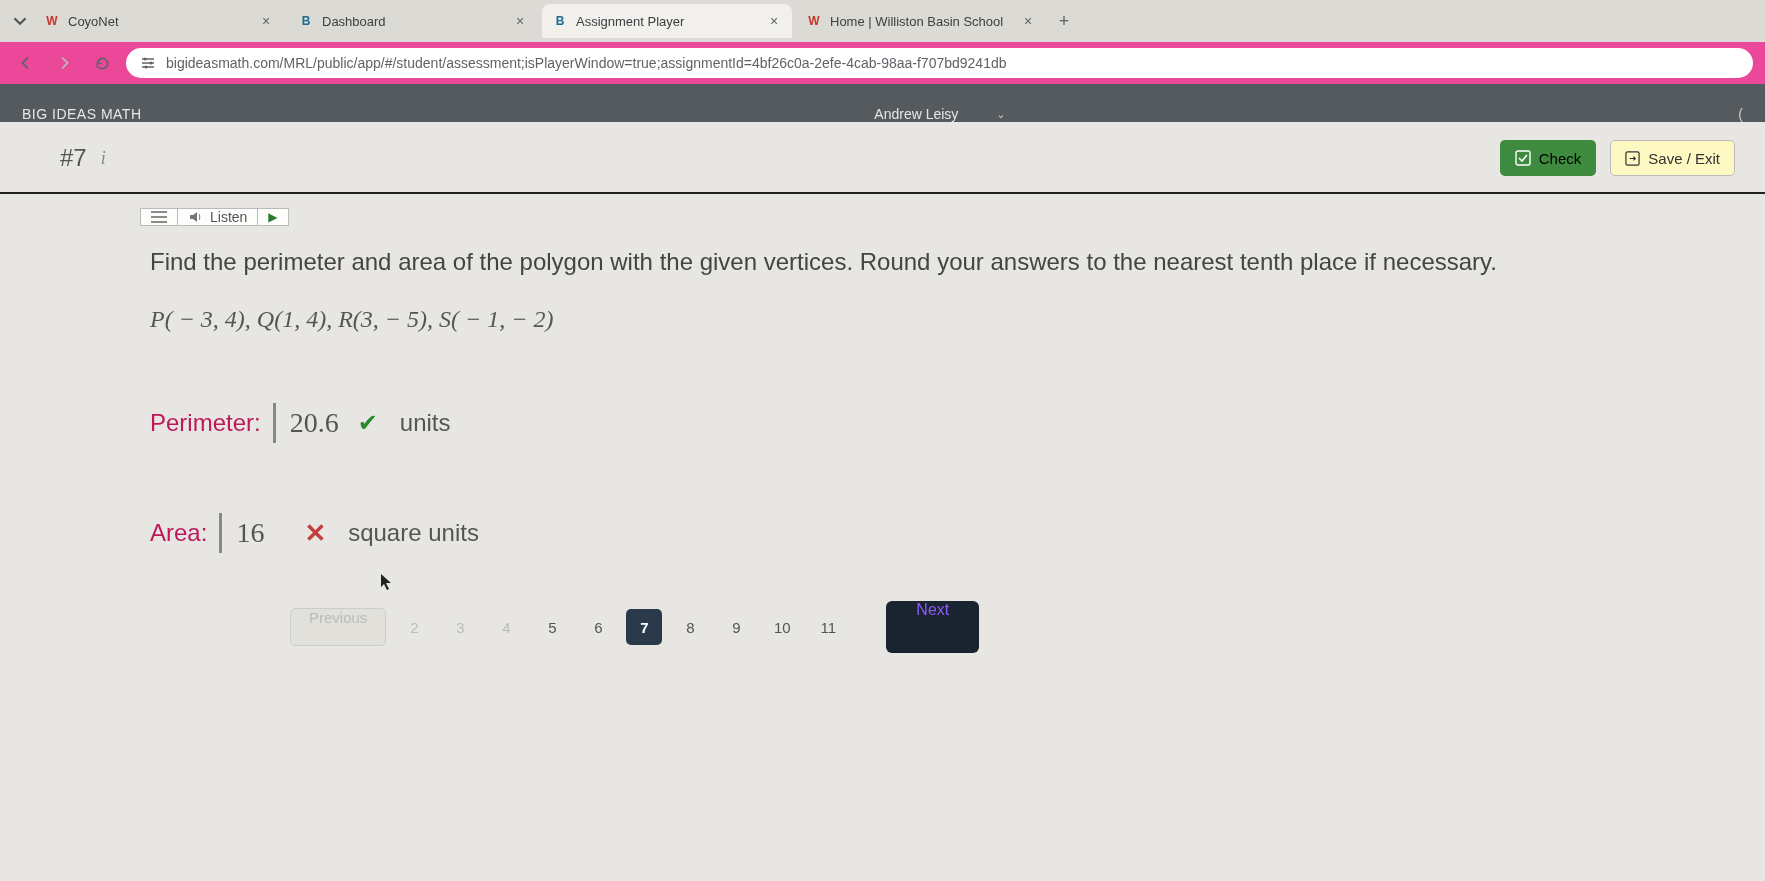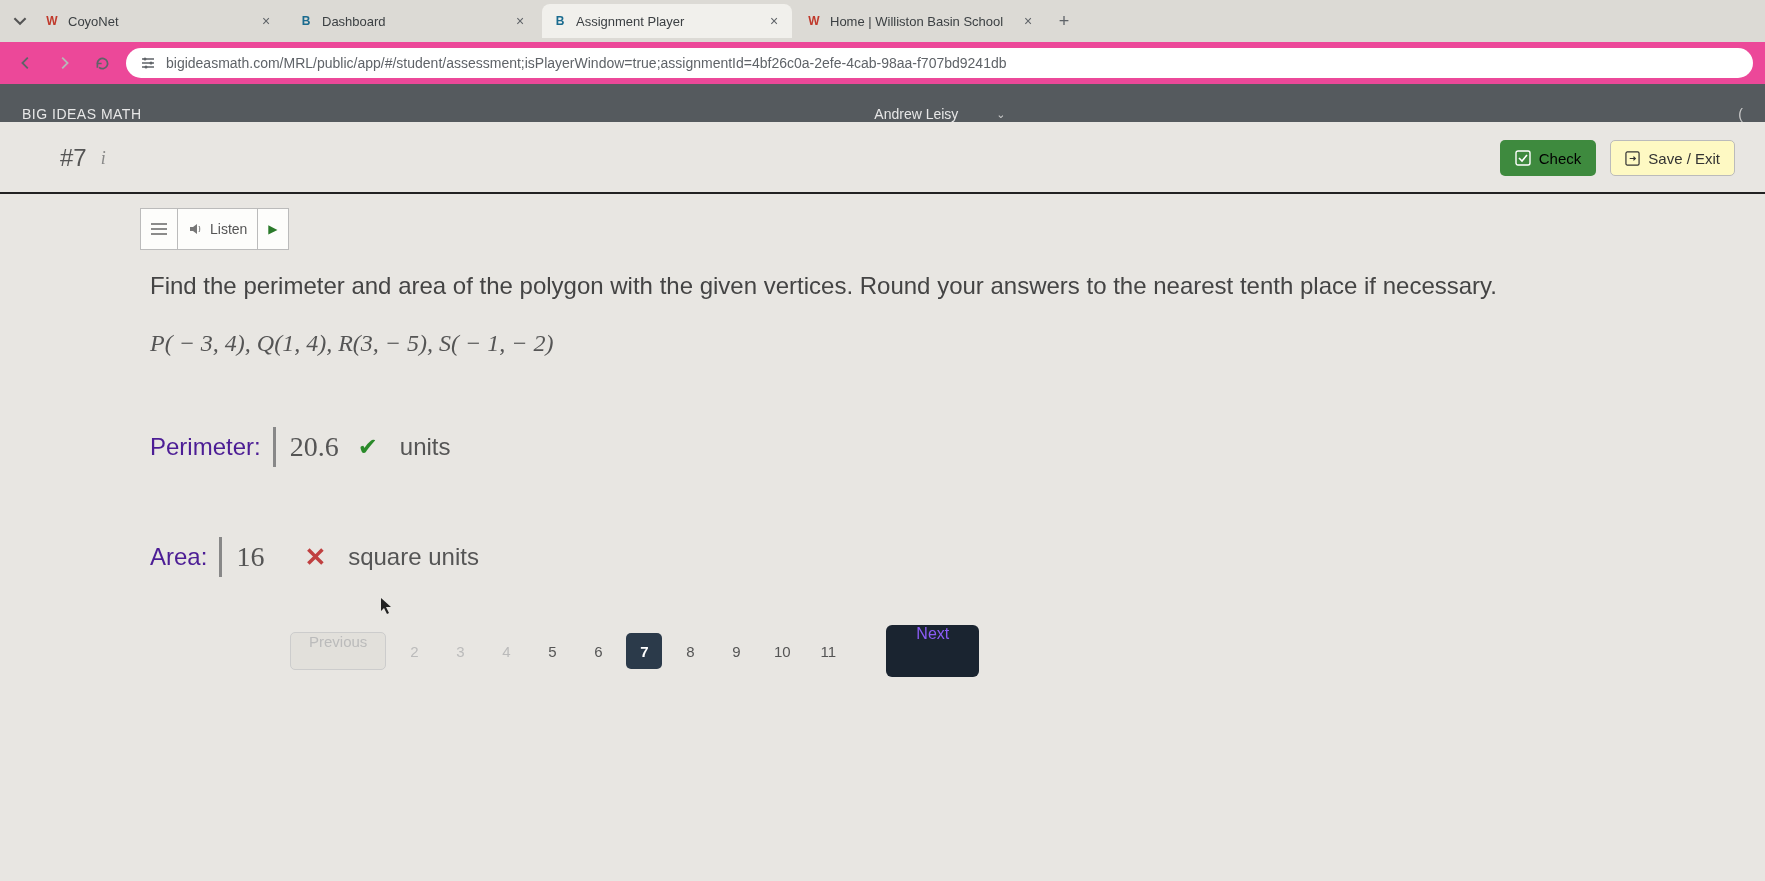--- a/index.html
+++ b/index.html
@@ -34,32 +34,32 @@
 .info-i{ font-size:18px; color:#888; font-family:Georgia,serif; font-style:italic; }
 .toolbar-spacer{ flex:1; }
 .btn{ display:inline-flex; align-items:center; gap:8px; height:36px; padding:0 14px; border-radius:5px; font-size:15px; cursor:pointer; border:1px solid transparent; }
 .btn-check{ background:#3e8a3e; color:#000000; }
 .btn-save{ background:#fef9c3; color:#333; border:1px solid #bbb; }
 
 .divider{ height:2px; background:#222; margin:6px 0 0 0; width:100%; }
 
 
 .listen-row{ display:flex; align-items:center; gap:0; padding:14px 0 18px 140px; }
-.listen-btn{ height:42px; border:1px solid #bbb; background:#fdfdfb; display:flex; align-items:center; padding:0 10px; font-size:14px; color:#555; }
+.listen-btn{ height:18px; border:1px solid #bbb; background:#fdfdfb; display:flex; align-items:center; padding:0 10px; font-size:14px; color:#555; }
 .listen-btn:first-child{ border-right:none; }
 .listen-btn:nth-child(2){ border-right:none; }
 .listen-btn .tri{ color:#2a7a2a; font-size:12px; }
 
 
 .body{ padding:0 40px 0 150px; color:#3a3a3a; }
 .prompt{ font-size:24px; line-height:1.5; margin-bottom:26px; color:#444; }
 .vertices{ font-size:24px; font-style:italic; font-family:"Times New Roman",serif; color:#555; margin-bottom:70px; }
 
 .ans-row{ display:flex; align-items:center; gap:8px; font-size:24px; margin-bottom:70px; color:#666; }
-.ans-label{ color:#4c1d95; }
+.ans-label{ color:#be185d; }
 .ans-sep{ width:3px; height:40px; background:#888; margin:0 6px 0 4px; }
 .ans-val{ font-family:"Times New Roman",serif; font-size:28px; color:#555; min-width:60px; }
 .mark-ok{ color:#2a8a2a; font-size:24px; }
 .mark-bad{ color:#c04040; font-size:26px; font-weight:bold; }
 .ans-unit{ color:#555; margin-left:14px; }
 
 
 .pager-row{ display:flex; align-items:center; gap:10px; padding:10px 0 0 140px; }
 .prev-btn{ height:38px; padding:0 18px; background:#e2e0db; color:#bbb; border:1px solid #ccc; border-radius:5px; font-size:15px; }
 .page-n{ width:36px; height:36px; display:flex; align-items:center; justify-content:center; color:#555; font-size:15px; border-radius:5px; }

